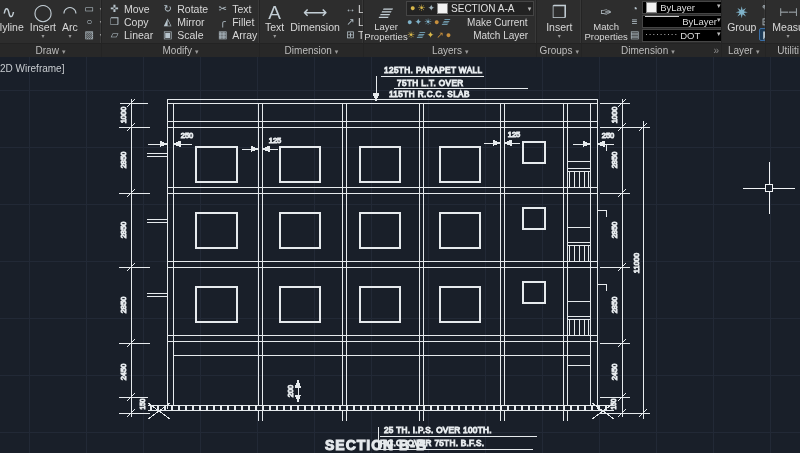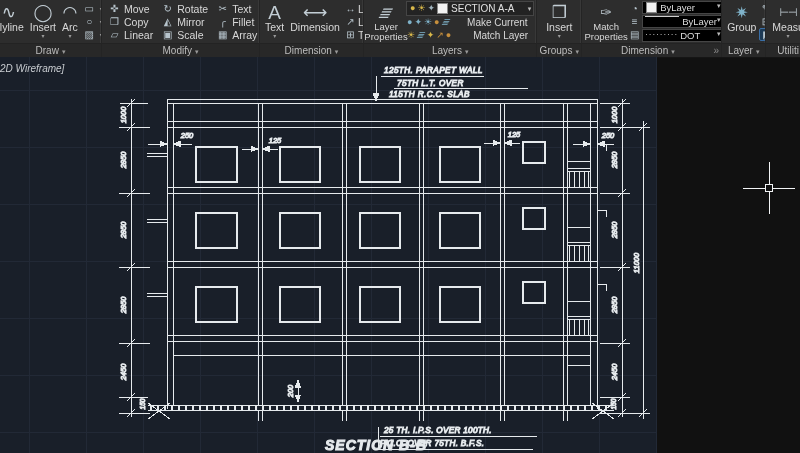--- a/index.html
+++ b/index.html
@@ -36,25 +36,25 @@
   .y{color:#d9b84a;} .t{color:#7fb2c9;} .o{color:#c78f3c;}
   .lrow{display:flex;align-items:center;height:13px;font-size:10px;color:#d8d8d8;white-space:nowrap;}
   .field{display:flex;align-items:flex-start;background:#000000;border:1px solid #454545;
          height:11px;margin-bottom:1px;font-size:9.5px;color:#dcdcdc;padding:0 2px;white-space:nowrap;}
   .field .cdd{margin-left:auto;font-size:7px;color:#bbb;}
   .lwline{display:inline-block;width:34px;height:1px;background:#cfcfcf;margin-right:3px;}
   .ltdots{letter-spacing:1px;font-size:8px;color:#cfcfcf;margin-right:2px;}
   .hl{background:#1d3a55;border:1px solid #3a6ea5;border-radius:2px;}
   .skew{display:inline-block;transform:skewX(-28deg);}
   
-  .canvas{position:absolute;top:57px;left:0;width:657px;height:396px;background:#191f29;
+  .canvas{position:absolute;top:57px;left:0;width:800px;height:396px;background:#191f29;
           background-image:
             linear-gradient(to right,#222936 1px,transparent 1px),
             linear-gradient(to bottom,#222936 1px,transparent 1px);
-          background-size:57px 57px;background-position:29px -24px;font-style:italic;}
+          background-size:57px 57px;background-position:29px -24px;}
   .vplabel{position:absolute;top:6px;left:0;font-size:10px;color:#c8ccd0;}
   svg text{font-family:"Liberation Sans",sans-serif;fill:#e6eaed;}
 </style>
 </head>
 <body>
 <div class="screen">
 
 <div class="ribbon">
 
   <div class="panel" style="width:101px">

